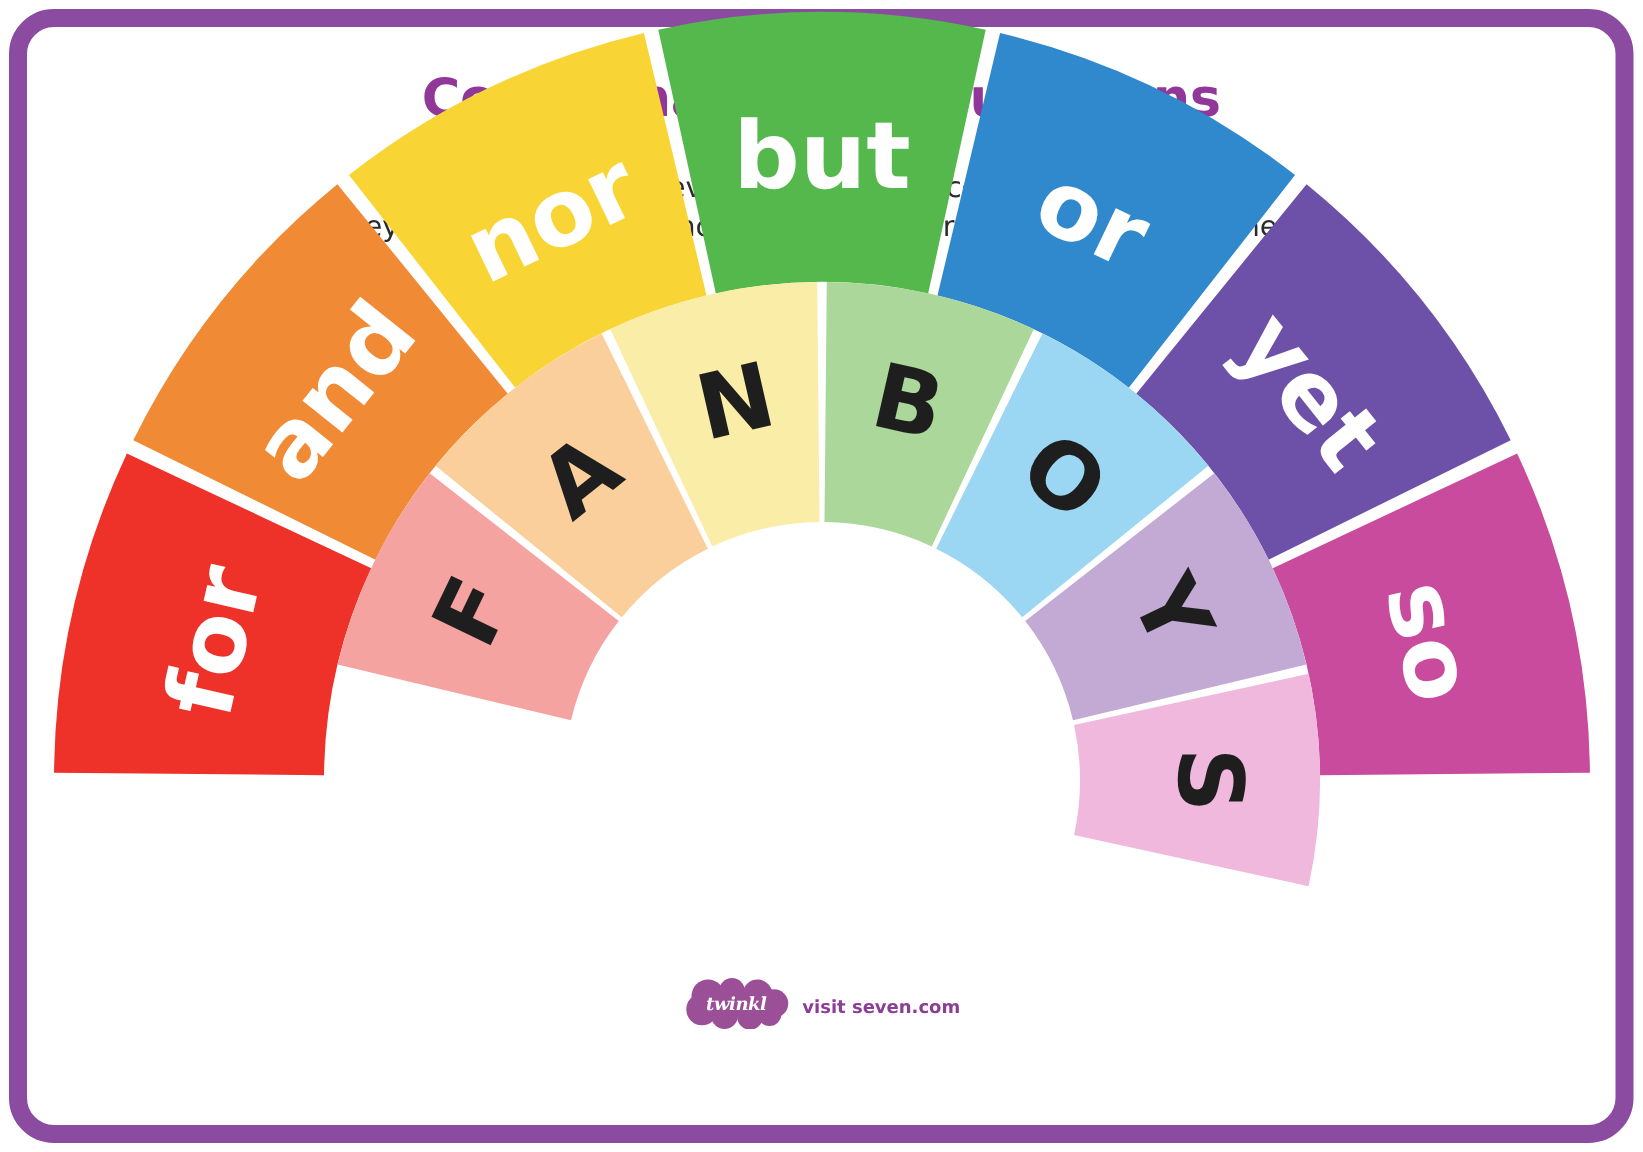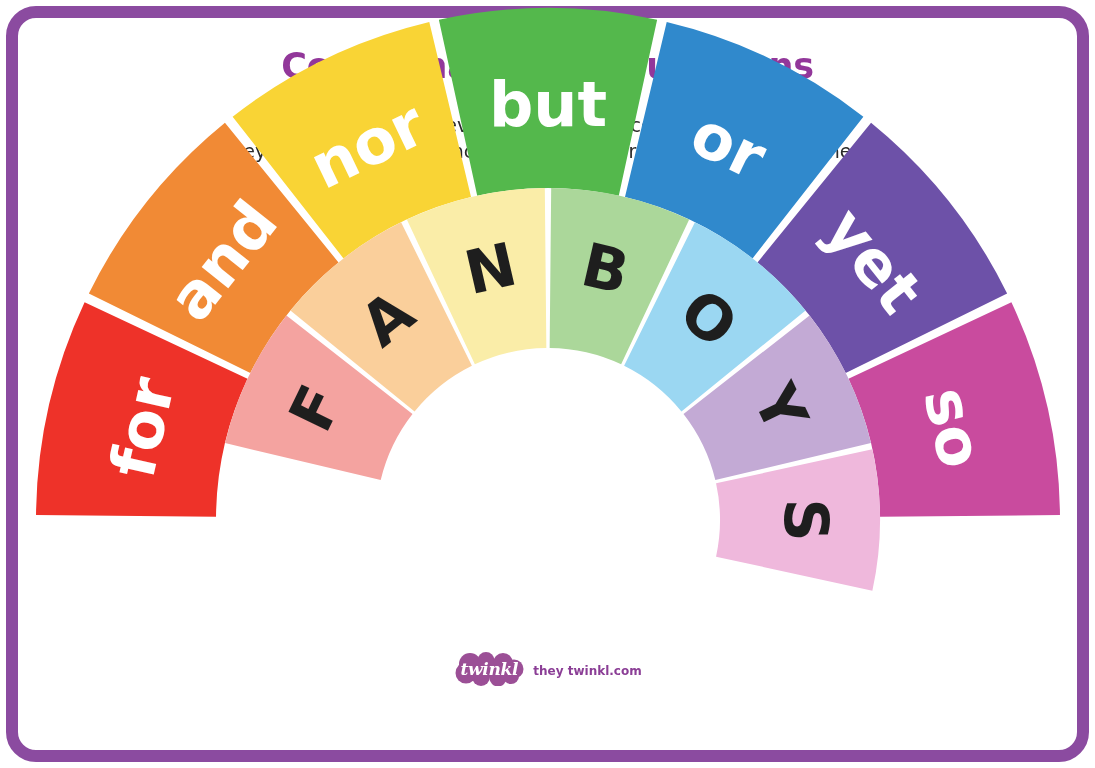--- a/index.html
+++ b/index.html
@@ -102,21 +102,21 @@
     left: 0;
     top: 0;
     width: 72px;
     height: 34px;
     display: flex;
     align-items: center;
     justify-content: center;
     font-family: "DejaVu Serif", serif;
     font-style: italic;
     font-weight: bold;
-    font-size: 17px;
+    font-size: 12px;
     color: #ffffff;
     letter-spacing: -0.3px;
     padding-bottom: 1px;
     box-sizing: border-box;
   }
   #visit-text {
     font-family: "DejaVu Sans", sans-serif;
     font-weight: bold;
     font-size: 12px;
     color: #8B3E96;
@@ -188,16 +188,16 @@
           <circle cx="61" cy="17" r="9.5"></circle>
           <circle cx="13" cy="21" r="10.5"></circle>
           <circle cx="28" cy="25" r="9"></circle>
           <circle cx="45" cy="26" r="8.5"></circle>
           <circle cx="58" cy="24" r="8"></circle>
           <rect x="10" y="10" width="52" height="15" rx="6"></rect>
         </g>
       </svg>
       <div id="logo-text">twinkl</div>
     </div>
-    <div id="visit-text">they twinkl.com</div>
+    <div id="visit-text">visit seven.com</div>
   </div>
 
 </div>
 
 </body></html>

